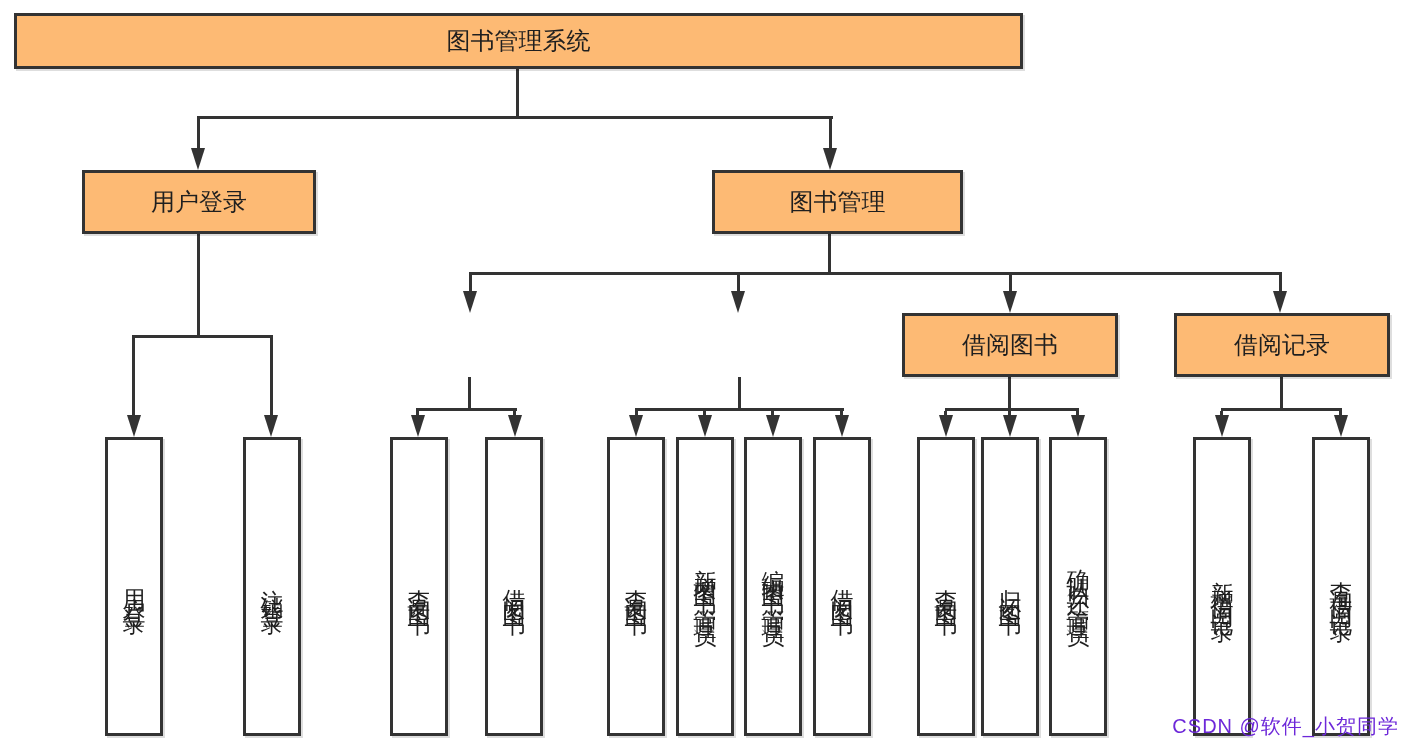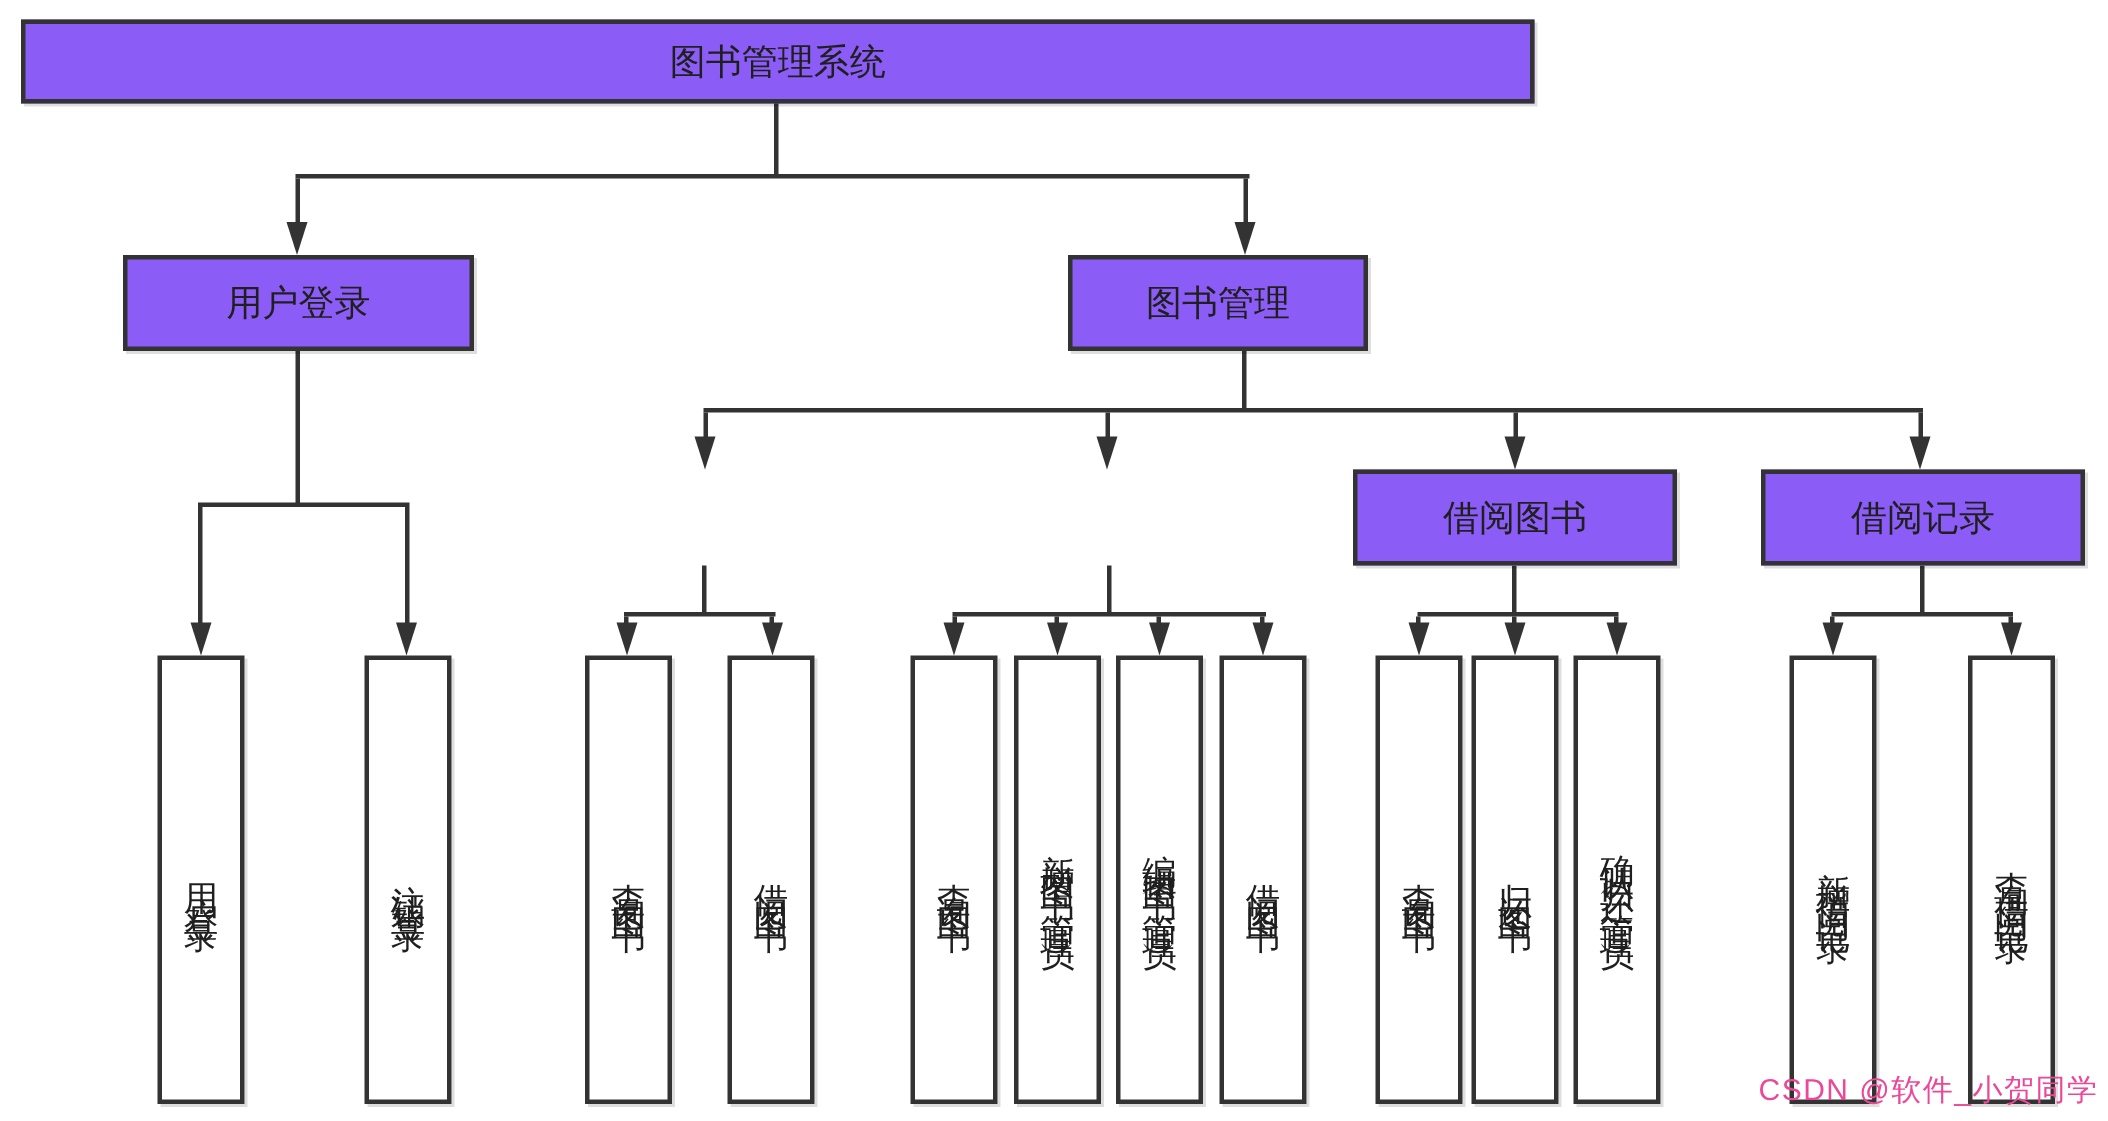--- a/index.html
+++ b/index.html
@@ -1,21 +1,21 @@
 <!DOCTYPE html>
 <html><head>
 <meta charset="utf-8">
 <style>
   html,body{margin:0;padding:0;background:#ffffff;}
   .stage{
     position:relative;width:1405px;height:747px;background:#ffffff;
     font-family:"Liberation Sans",sans-serif;overflow:hidden;
   }
   .node{
-    position:absolute;box-sizing:border-box;border:3px solid #333333;background:#8b5cf6;
+    position:absolute;box-sizing:border-box;border:3px solid #333333;background:#fdba74;
     display:flex;align-items:center;justify-content:center;
     font-size:24px;color:#1f1f1f;box-shadow:2px 2px 0 rgba(0,0,0,0.13);
   }
   .leaf{
     position:absolute;box-sizing:border-box;top:437px;width:58px;height:299px;
     border:3px solid #333333;background:#ffffff;
     display:flex;align-items:center;justify-content:center;
     box-shadow:2px 2px 0 rgba(0,0,0,0.13);
   }
   .vtext{
@@ -23,21 +23,21 @@
     font-size:23px;letter-spacing:8px;color:#1f1f1f;white-space:nowrap;line-height:1;
   }
   .vl{position:absolute;width:3px;background:#333333;}
   .hl{position:absolute;height:3px;background:#333333;}
   .arrow{
     position:absolute;width:0;height:0;
     border-left:7px solid transparent;border-right:7px solid transparent;
     border-top:22px solid #333333;
   }
   .watermark{
-    position:absolute;top:713px;right:6px;font-size:20px;color:#ec4899;letter-spacing:1px;
+    position:absolute;top:713px;right:6px;font-size:20px;color:#6d28d9;letter-spacing:1px;
   }
 </style>
 </head>
 <body>
 
 <div class="stage">
 
   <div class="vl" style="left:516px;top:68px;height:49px"></div>
   <div class="hl" style="left:197px;top:116px;width:636px"></div>
   <div class="vl" style="left:197px;top:119px;height:31px"></div>
@@ -97,21 +97,21 @@
   <div class="vl" style="left:1339px;top:411px;height:6px"></div>
   <div class="arrow" style="left:1334px;top:415px"></div>
 
   <div class="node" style="left:14px;top:13px;width:1009px;height:56px">
     <span>图书管理系统</span>
   </div>
 
   <div class="node" style="left:82px;top:170px;width:234px;height:64px">
     <span>用户登录</span>
   </div>
-  <div class="node" style="left:712px;top:170px;width:200px;height:64px">
+  <div class="node" style="left:712px;top:170px;width:251px;height:64px">
     <span>图书管理</span>
   </div>
 
   <div class="node" style="left:902px;top:313px;width:216px;height:64px">
     <span>借阅图书</span>
   </div>
   <div class="node" style="left:1174px;top:313px;width:216px;height:64px">
     <span>借阅记录</span>
   </div>
 

